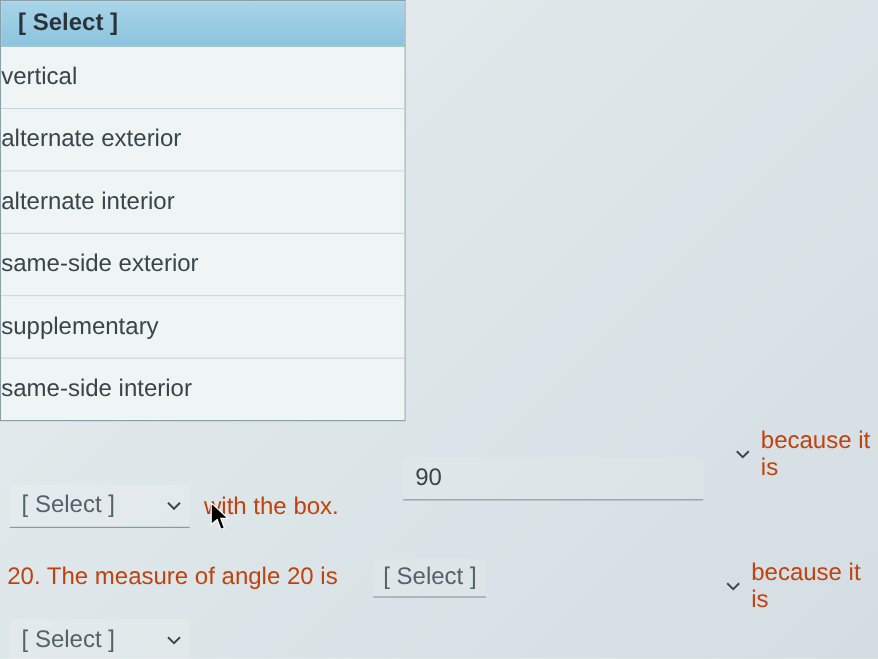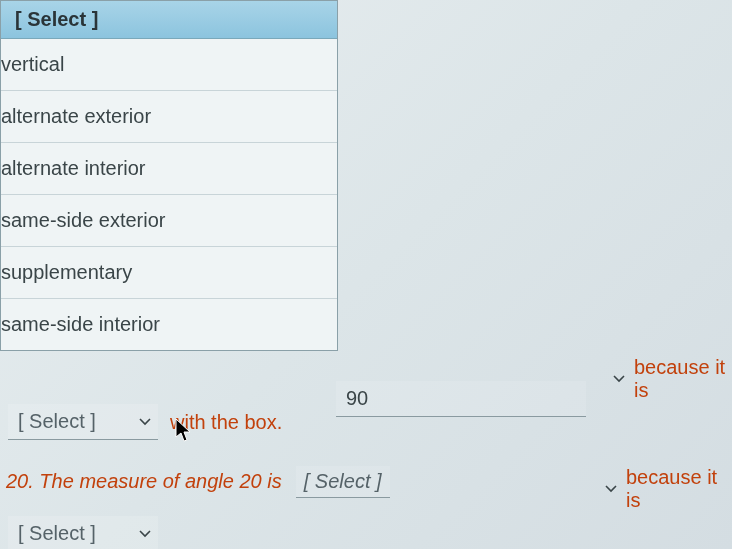--- a/index.html
+++ b/index.html
@@ -127,22 +127,21 @@
     display: inline-block;
     border-bottom: 1px solid #8a9aa0;
     padding: 4px 8px;
     color: #556268;
     margin-left: 6px;
     background: rgba(255,255,255,0.12);
   }
   .row3 .inline {
     display: inline-flex;
     align-items: baseline;
-    gap: 8px;
-    font-style: italic;
+    gap: 24px;
   }
 </style>
 </head>
 <body>
 
 <div class="content">
 
   <div class="row1">
     <span class="value-field">90</span>
   </div>

